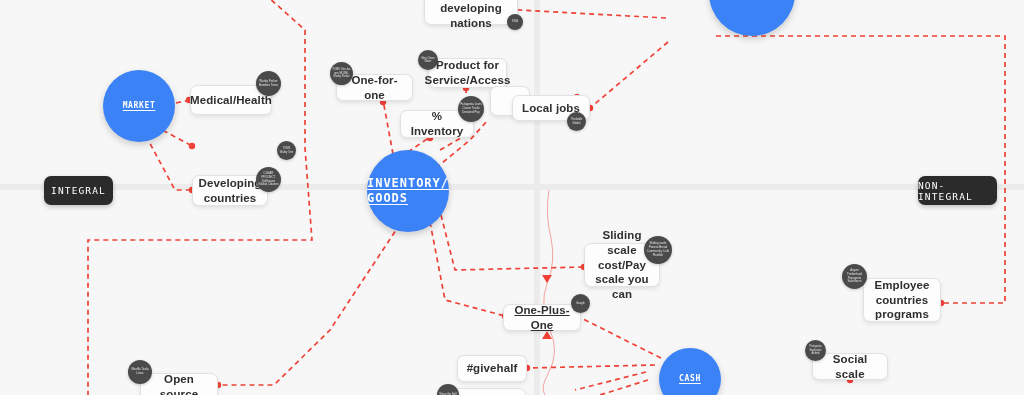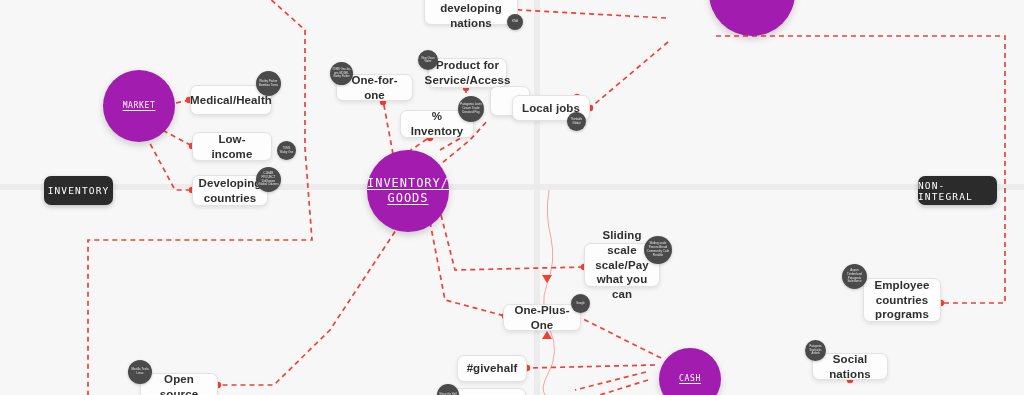--- a/index.html
+++ b/index.html
@@ -13,26 +13,27 @@
 
   
   .guide-v{position:absolute;top:0;bottom:0;width:6px;background:#ececec;}
   .guide-h{position:absolute;left:0;right:0;height:6px;background:#ececec;}
 
   svg.links{position:absolute;left:0;top:0;width:1024px;height:395px;overflow:visible;}
 
   
   .hub{
     position:absolute;border-radius:50%;
-    background:#a21caf;color:#fff;
-    display:flex;align-items:center;justify-content:center;text-align:center;
+    background:#3b82f6;color:#fff;
+    display:flex;align-items:center;justify-content:center;
     font-family:"DejaVu Sans Mono", monospace;
     letter-spacing:.08em;line-height:1.25;
     box-shadow:0 3px 7px rgba(0,0,0,.18);
     z-index:6;
+    font-weight:bold;
   }
   .hub span{text-decoration:underline;text-underline-offset:2px;}
 
   .card{
     position:absolute;background:#fdfdfd;border:1px solid #e2e2e2;border-radius:7px;
     display:flex;align-items:center;justify-content:center;text-align:center;
     color:#2f2f2f;font-weight:bold;font-size:11.5px;line-height:1.28;
     box-shadow:0 2px 4px rgba(0,0,0,.09);
     padding:5px 9px;box-sizing:border-box;
     z-index:5;letter-spacing:.1px;
@@ -144,40 +145,37 @@
     </div>
     <div class="card" style="left: 490px; top: 86px; width: 40px; height: 30px;">
       <span></span>
     </div>
     <div class="card" style="left: 400px; top: 110px; width: 74px; height: 28px;">
       <span>% Inventory</span>
     </div>
     <div class="card" style="left: 512px; top: 95px; width: 78px; height: 26px;">
       <span>Local jobs</span>
     </div>
-    <div class="card" style="left: 192px; top: 132px; width: 80px; height: 29px;">
-      <span>Low-income</span>
-    </div>
     <div class="card" style="left: 192px; top: 175px; width: 76px; height: 31px;">
       <span>Developing countries</span>
     </div>
     <div class="card" style="left: 584px; top: 243px; width: 76px; height: 44px;">
-      <span>Sliding scale scale/Pay what you can</span>
+      <span>Sliding scale cost/Pay scale you can</span>
     </div>
     <div class="card" style="left: 863px; top: 278px; width: 78px; height: 44px;">
       <span>Employee countries programs</span>
     </div>
-    <div class="card" style="left: 503px; top: 304px; width: 78px; height: 27px;">
+    <div class="card" style="left: 503px; top: 304px; width: 78px; height: 27px; text-decoration: underline;">
       <span>One-Plus-One</span>
     </div>
     <div class="card" style="left: 457px; top: 355px; width: 70px; height: 27px;">
       <span>#givehalf</span>
     </div>
     <div class="card" style="left: 812px; top: 353px; width: 76px; height: 27px;">
-      <span>Social nations</span>
+      <span>Social scale</span>
     </div>
     <div class="card" style="left: 140px; top: 373px; width: 78px; height: 27px;">
       <span>Open source</span>
     </div>
     <div class="card" style="left: 452px; top: 388px; width: 74px; height: 22px;">
       <span></span>
     </div>
     <div class="badge lg" style="left: 256px; top: 71px; width: 25px; height: 25px;">
       <span>Warby Parker Bombas Toms</span>
     </div>
@@ -214,18 +212,18 @@
     <div class="badge" style="left: 805px; top: 340px; width: 21px; height: 21px;">
       <span>Patagonia Starbucks Airbnb</span>
     </div>
     <div class="badge lg" style="left: 128px; top: 360px; width: 24px; height: 24px;">
       <span>Mozilla Tesla Linux</span>
     </div>
     <div class="badge" style="left: 437px; top: 384px; width: 22px; height: 22px;">
       <span>Share the Half</span>
     </div>
     <div class="pill" style="left: 44px; top: 176px; width: 69px; height: 29px;">
-      <span>INVENTORY</span>
+      <span>INTEGRAL</span>
     </div>
     <div class="pill" style="left: 918px; top: 176px; width: 79px; height: 29px;">
       <span>NON-INTEGRAL</span>
     </div>
   </div>
 
 </body></html>

